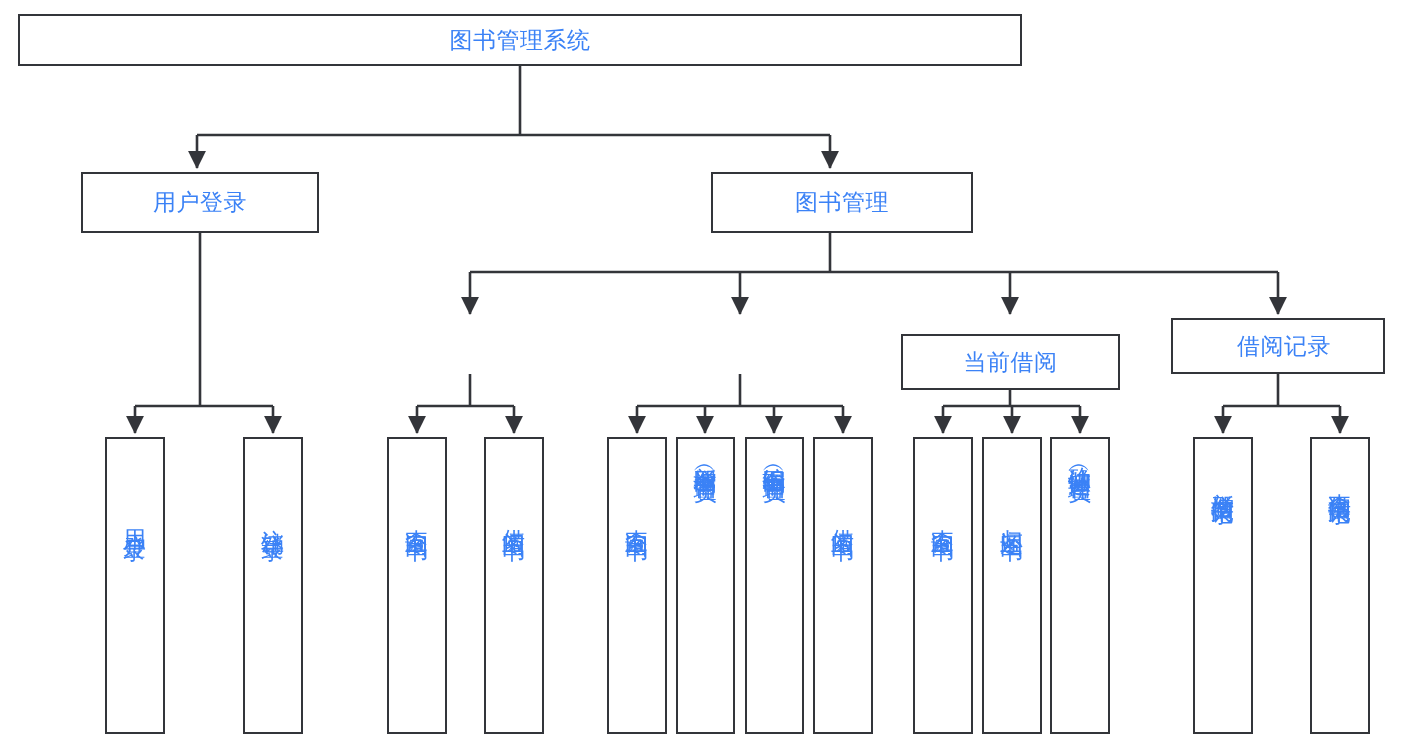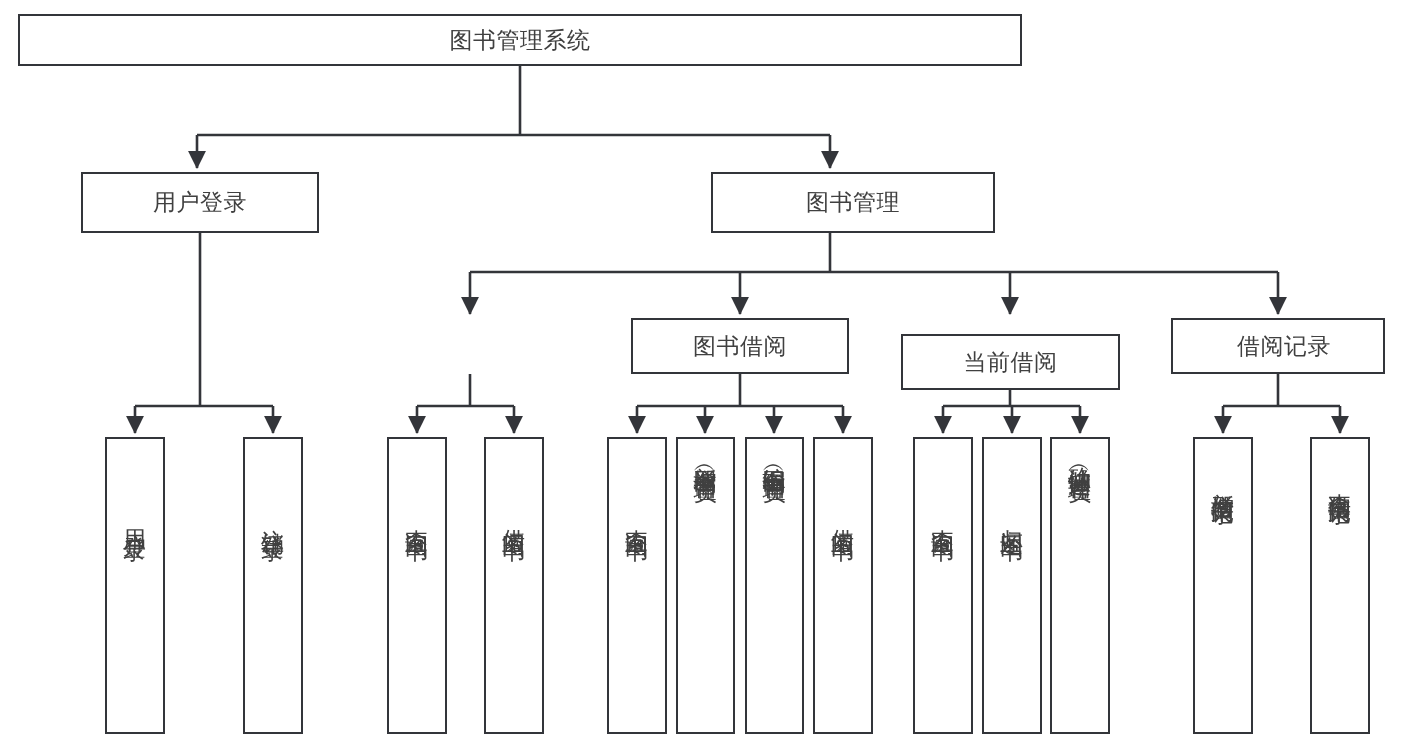--- a/index.html
+++ b/index.html
@@ -25,21 +25,21 @@
     height: 747px;
   }
   .node {
     position: absolute;
     box-sizing: border-box;
     border: 2.5px solid #33353a;
     background: #ffffff;
     display: flex;
     align-items: center;
     justify-content: center;
-    color: #404040;
+    color: #3b82f6;
     z-index: 2;
   }
   .node .label {
     display: block;
     text-align: center;
     line-height: 1.22;
   }
   .node.horiz .label {
     writing-mode: horizontal-tb;
     font-size: 23px;
@@ -126,27 +126,24 @@
     </g>
   </svg>
 
   <div class="node horiz" style="left:18px; top:14px; width:1004px; height:52px;">
     <span class="label">图书管理系统</span>
   </div>
 
   <div class="node horiz" style="left:81px; top:172px; width:238px; height:61px;">
     <span class="label">用户登录</span>
   </div>
-  <div class="node horiz" style="left:711px; top:172px; width:284px; height:61px;">
+  <div class="node horiz" style="left:711px; top:172px; width:262px; height:61px;">
     <span class="label">图书管理</span>
   </div>
 
-  <div class="node horiz" style="left:631px; top:318px; width:218px; height:56px;">
-    <span class="label">图书借阅</span>
-  </div>
   <div class="node horiz" style="left:901px; top:334px; width:219px; height:56px;">
     <span class="label">当前借阅</span>
   </div>
   <div class="node horiz" style="left:1171px; top:318px; width:214px; height:56px;padding-left:12px;">
     <span class="label">借阅记录</span>
   </div>
 
   <div class="node vert" style="left:105px; top:437px; width:60px; height:297px; padding-top:72px;">
     <span class="label">用户登录</span>
   </div>

